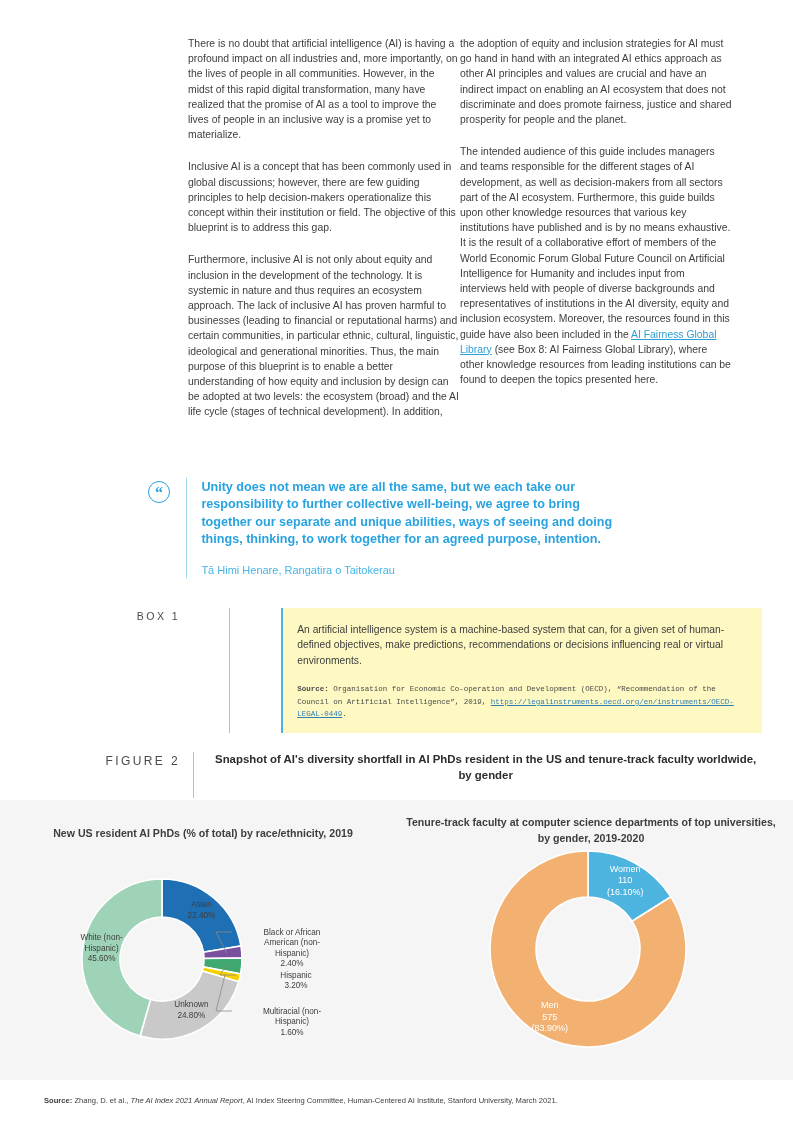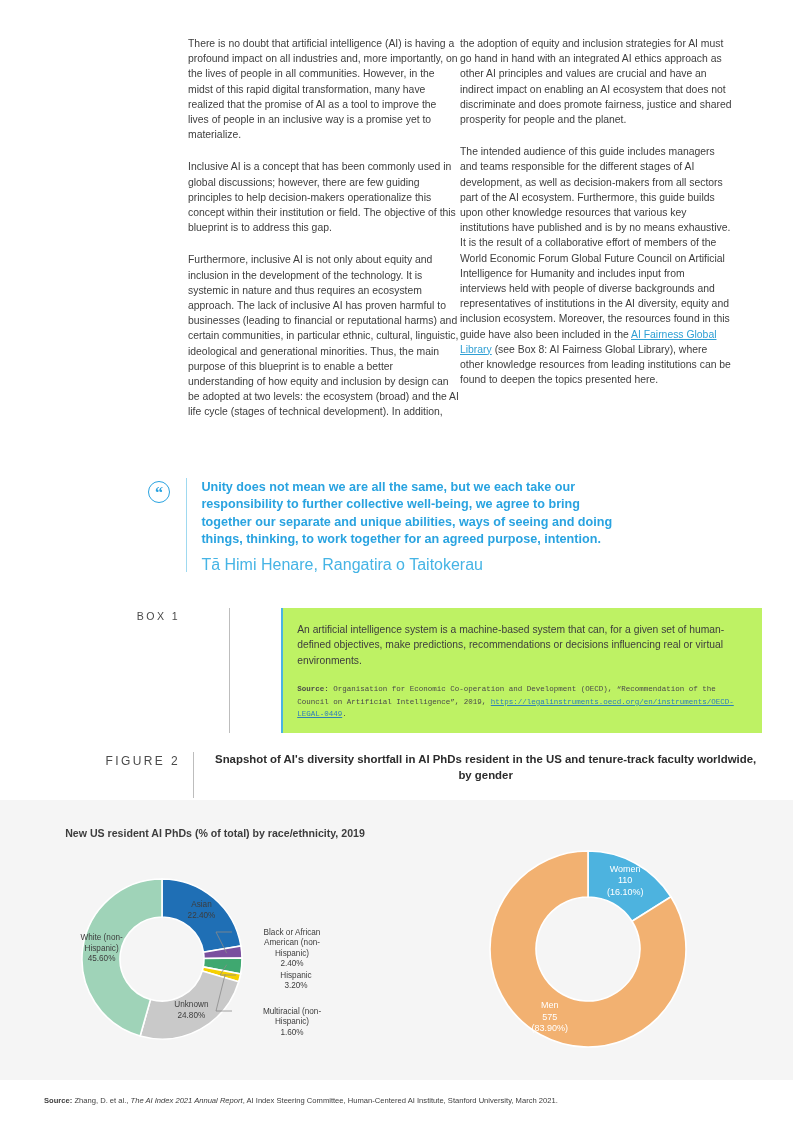--- a/index.html
+++ b/index.html
@@ -70,23 +70,23 @@
   .quote-body { flex: 1 1 auto; padding-top: 1px; }
   .quote-text {
     color: #29a3e0;
     font-weight: bold;
     font-size: 12.6px;
     line-height: 17.4px;
     margin: 0;
   }
   .quote-attrib {
     color: #46b4e5;
-    font-size: 16px;
+    font-size: 11px;
     line-height: 15px;
-    margin: 8px 0 0 0;
+    margin: 14px 0 0 0;
   }
 
   
   .box-section {
     position: absolute;
     top: 608px;
     left: 112px;
     width: 650px;
     display: flex;
     gap: 36px;
@@ -109,21 +109,21 @@
     flex: 0 0 auto;
   }
   .box-content { flex: 1 1 auto; padding-left: 15px; }
   .box-title {
     font-size: 11.6px;
     font-weight: bold;
     color: #2c2c2c;
     margin: 0 0 14px 0;
   }
   .box-panel {
-    background: #bef264;
+    background: #fef9c3;
     border-left: 2.4px solid #4ab3e3;
     padding: 14px 28px 12px 14px;
   }
   .box-panel p.body {
     margin: 0;
     font-size: 10.3px;
     line-height: 15.4px;
     color: #3d3d3d;
   }
   .box-panel p.src {
@@ -181,21 +181,21 @@
     background: #f5f5f5;
   }
   .chart-title {
     position: absolute;
     text-align: center;
     font-size: 10.6px;
     font-weight: bold;
     color: #3d3d3d;
     line-height: 16px;
   }
-  #chart1-title { top: 25px; left: 24px; width: 382px; }
+  #chart1-title { top: 25px; left: 12px; width: 382px; }
   #chart2-title { top: 14px; left: 400px; width: 382px; }
 
   .donut-holder { position: absolute; }
   #donut1 { top: 59px; left: 44px; width: 320px; height: 200px; }
   #donut2 { top: 44px; left: 470px; width: 250px; height: 215px; }
 
   .chart-svg { display: block; width: 100%; height: 100%; overflow: visible; }
 
   
   .bottom-source {
@@ -247,20 +247,21 @@
 
 <div class="fig-section">
   <div class="fig-label">FIGURE 2</div>
   <div class="fig-rule"></div>
   <div class="fig-title">Snapshot of AI's diversity shortfall in AI PhDs resident in the US and tenure-track faculty worldwide, by gender</div>
 </div>
 
 <div class="chart-band">
 
   <div class="chart-title" id="chart1-title">New US resident AI PhDs (% of total) by race/ethnicity, 2019</div>
+  <div class="chart-title" id="chart2-title">Tenure-track faculty at computer science departments of top universities, by gender, 2019-2020</div>
 
   <div class="donut-holder" id="donut1">
     <svg class="chart-svg" viewBox="0 0 320 200" id="svg-donut-1">
         <path d="M 118 20 A 80 80 0 0 1 196.93487553662945 86.98902678440929 L 159.44080965673047 93.16923906181488 A 42 42 0 0 0 118 58 Z" fill="#1f6fb5" stroke="#ffffff" stroke-width="1.6"></path>
         <path d="M 196.93487553662945 86.98902678440929 A 80 80 0 0 1 197.9936835363053 98.99471680933178 L 159.99668385656028 99.47222632489918 A 42 42 0 0 0 159.44080965673047 93.16923906181488 Z" fill="#7a4f9e" stroke="#ffffff" stroke-width="1.6"></path>
         <path d="M 197.9936835363053 98.99471680933178 A 80 80 0 0 1 196.5829800582951 114.99050516685794 L 159.25606453060493 107.87001521260042 A 42 42 0 0 0 159.99668385656028 99.47222632489918 Z" fill="#3fa870" stroke="#ffffff" stroke-width="1.6"></path>
         <path d="M 196.5829800582951 114.99050516685794 A 80 80 0 0 1 194.68174312139007 122.80154099759807 L 158.2579151387298 111.970809023739 A 42 42 0 0 0 159.25606453060493 107.87001521260042 Z" fill="#f5d000" stroke="#ffffff" stroke-width="1.6"></path>
         <path d="M 194.68174312139007 122.80154099759807 A 80 80 0 0 1 96.16384515861401 176.9622137268869 L 106.53601870827235 140.4051622066156 A 42 42 0 0 0 158.2579151387298 111.970809023739 Z" fill="#c9c9c9" stroke="#ffffff" stroke-width="1.6"></path>
         <path d="M 96.16384515861401 176.9622137268869 A 80 80 0 0 1 117.99999999999999 20 L 117.99999999999999 58 A 42 42 0 0 0 106.53601870827235 140.4051622066156 Z" fill="#9fd3b8" stroke="#ffffff" stroke-width="1.6"></path>
         <text x="157.4704136557361" y="48.291006828301676" text-anchor="middle" font-size="8.2" fill="#3d3d3d" font-family="&quot;Liberation Sans&quot;, sans-serif">Asian</text>

